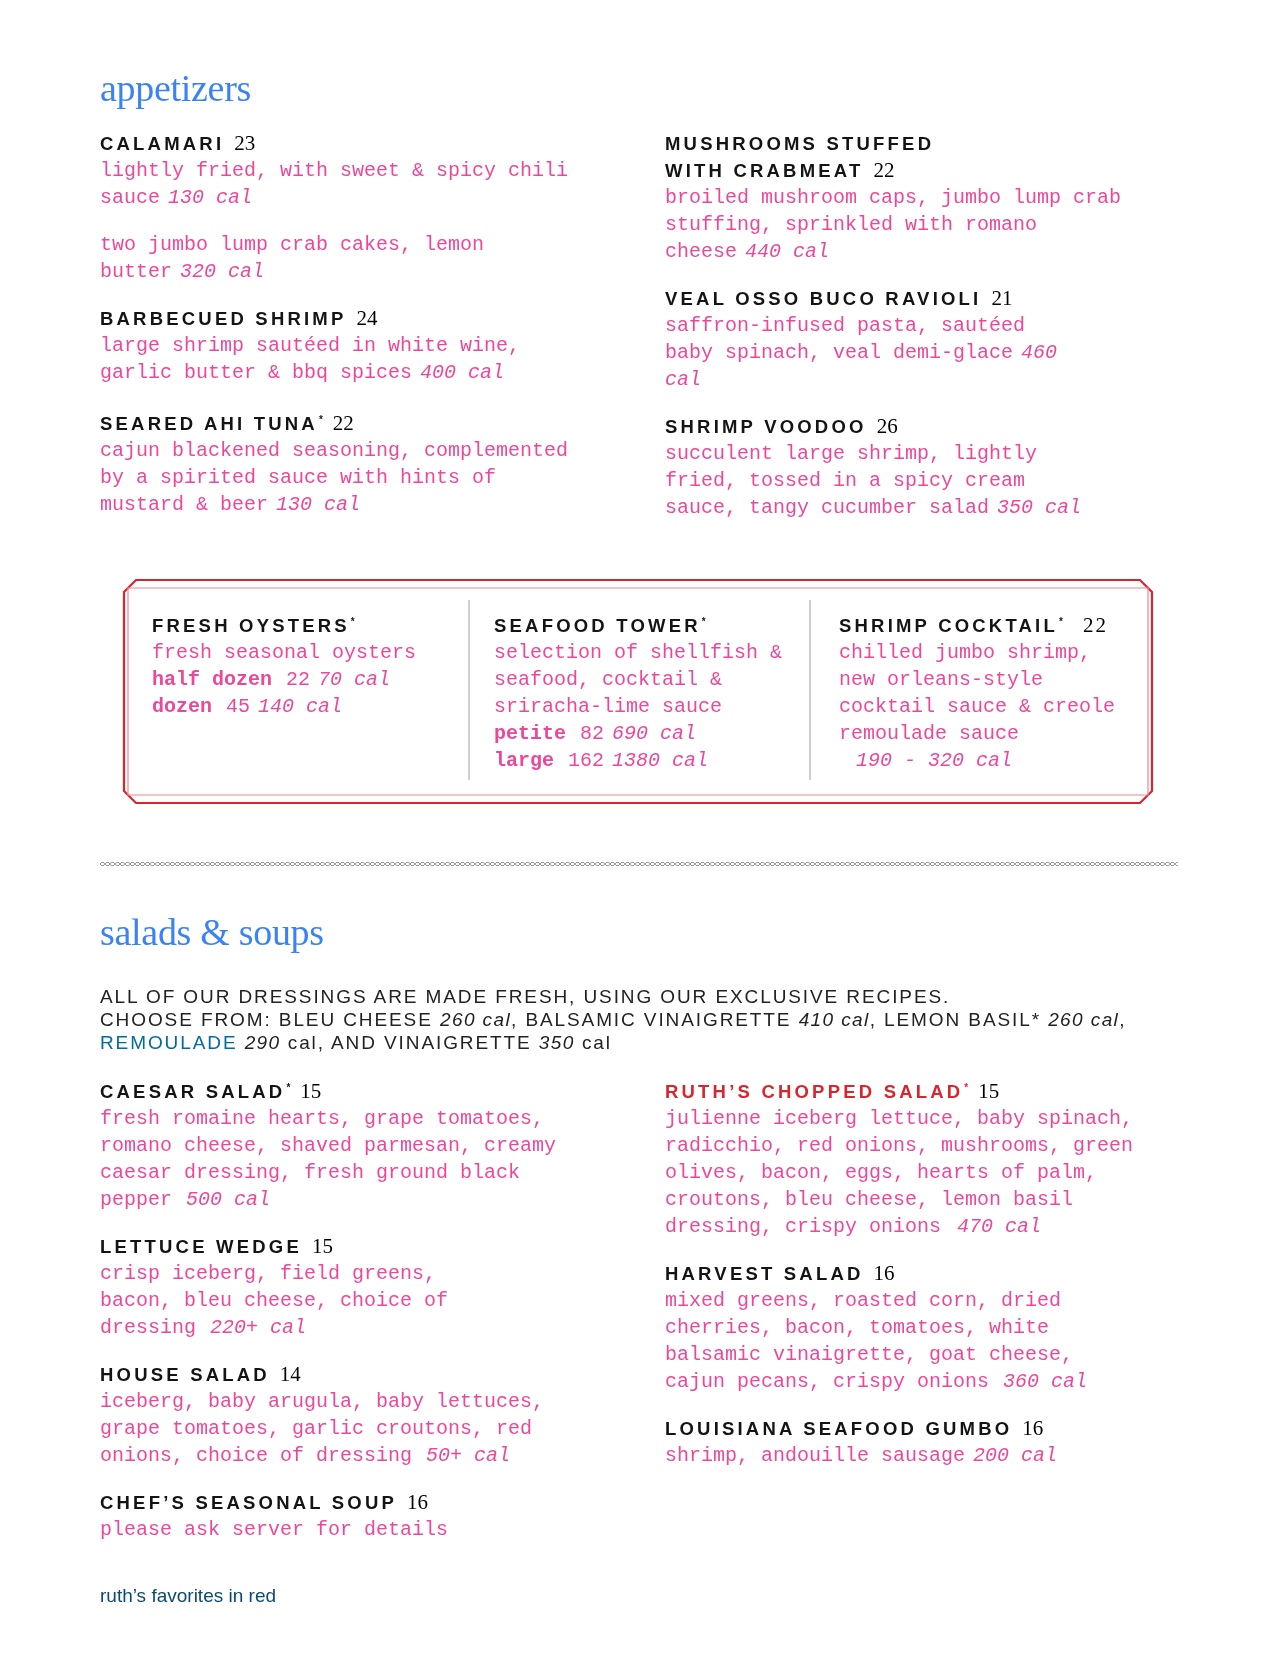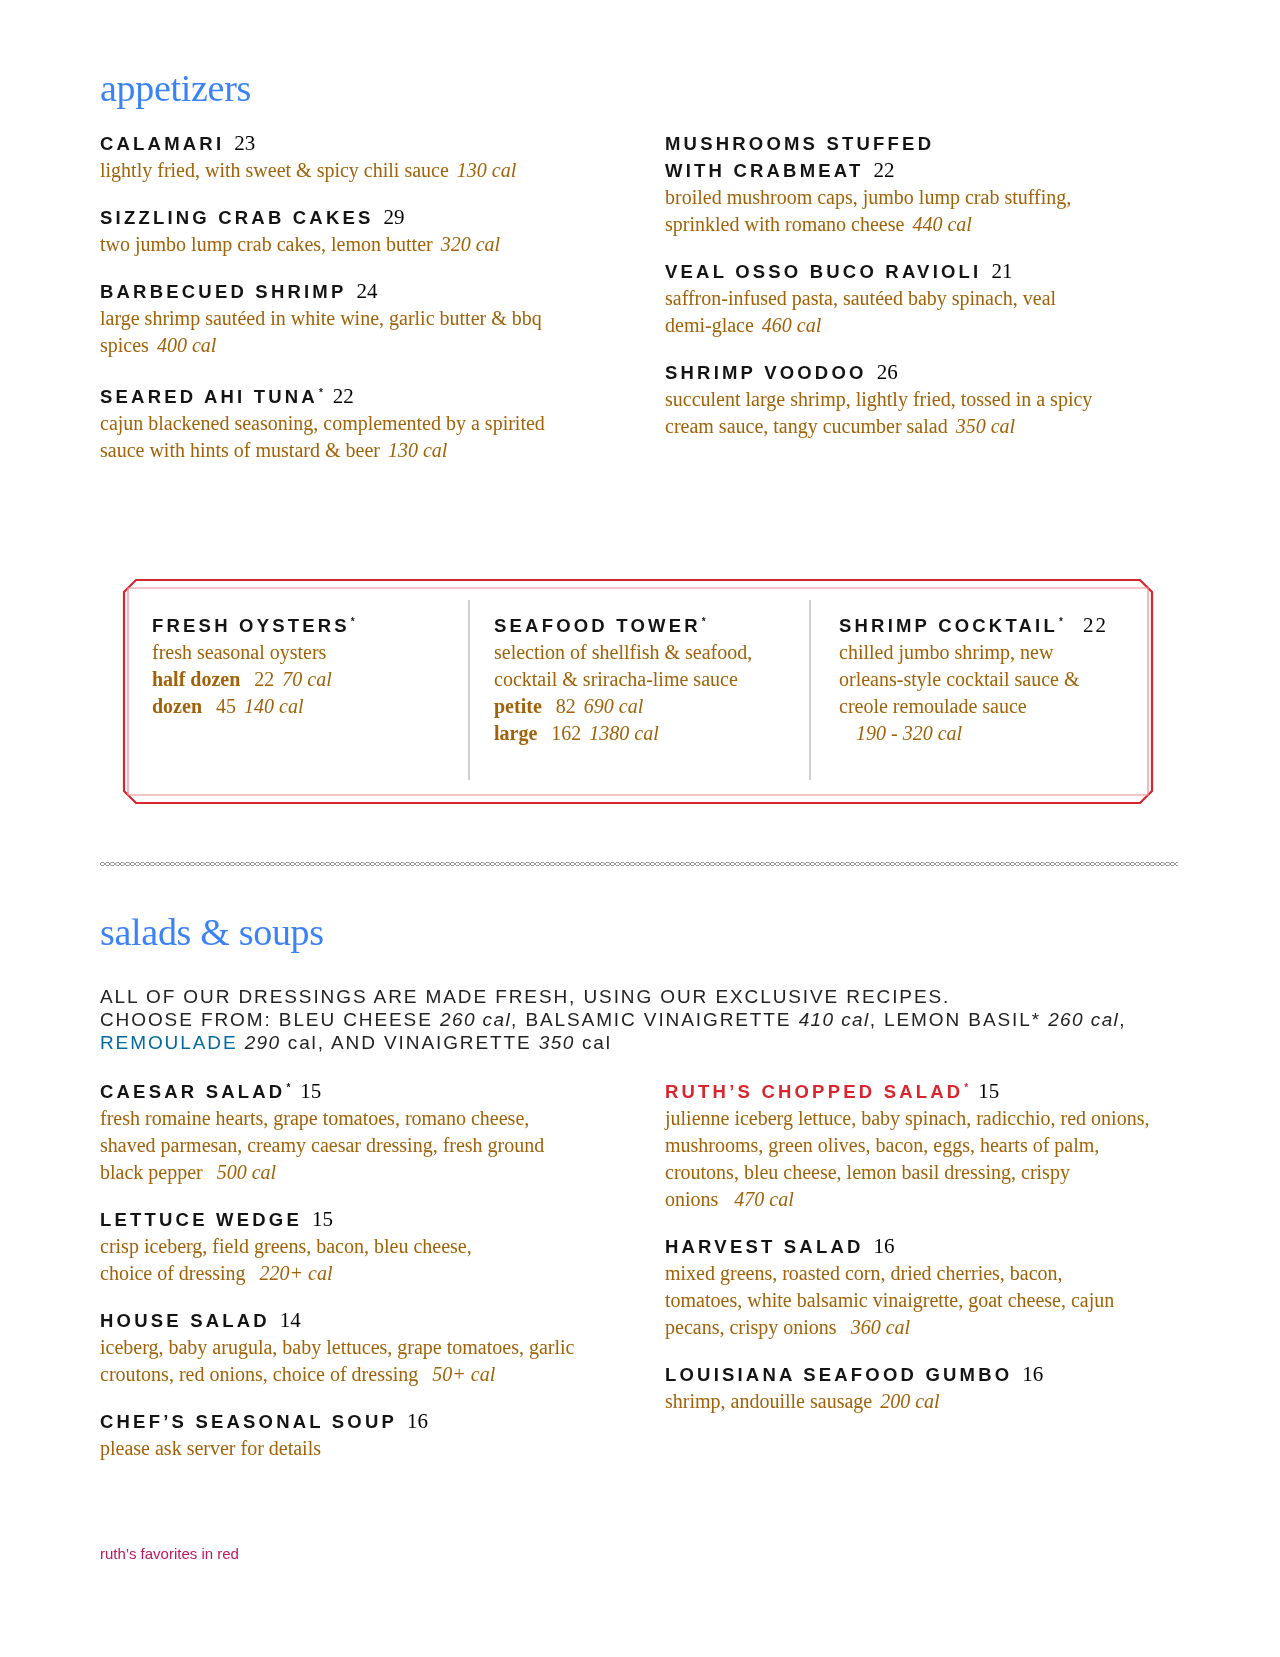--- a/index.html
+++ b/index.html
@@ -4,48 +4,47 @@
 <style>
   html, body { margin: 0; padding: 0; background: #ffffff; }
   body { width: 1280px; height: 1657px; position: relative; overflow: hidden; color: #1c1c1c; }
   .section-title { position: absolute; left: 100px; font-family: "Liberation Serif", serif; font-size: 38px; font-weight: 400; letter-spacing: -0.3px; color: #3b82f6; margin: 0; }
   .col { position: absolute; width: 500px; }
   .item { margin-bottom: 20px; }
   .item-head { font-family: "Liberation Sans", sans-serif; font-weight: 700; font-size: 18.5px; letter-spacing: 3.2px; color: #141414; line-height: 27px; }
   .item-head.red { color: #d9262e; }
   .star { font-size: 10px; vertical-align: 7px; letter-spacing: 0; margin-left: 1px; }
   .price { font-family: "Liberation Serif", serif; font-weight: 400; font-size: 21px; letter-spacing: 0; margin-left: 10px; color: #000000; }
-  .desc { font-family: Liberation Serif, serif; font-size: 20px; line-height: 27px; color: #a16207; }
+  .desc { font-family: Liberation Mono, monospace; font-size: 20px; line-height: 27px; color: #ec4899; }
   .cal { font-style: italic; margin-left: 8px; }
   .box { position: absolute; left: 122px; top: 578px; width: 852px; height: 227px; padding-left: 20px; }
   .box svg { position: absolute; left: 0; top: 0; }
   .box-col { position: absolute; top: 30px; }
   .vdiv { position: absolute; top: 22px; width: 2px; height: 180px; background: #cfcfcf; }
   .size { font-weight: 700; margin-top: 24px; }
   .size-price { margin-left: 14px; }
   .divider { position: absolute; left: 100px; top: 861px; width: 1078px; height: 6px;
     background-image: radial-gradient(circle, transparent 1.3px, #9a9a9a 1.4px, #9a9a9a 2.3px, transparent 2.5px);
     background-size: 5px 6px; background-repeat: repeat-x; }
   .note { position: absolute; left: 100px; top: 985px; font-family: "Liberation Sans", sans-serif; font-size: 19px; letter-spacing: 1.9px; line-height: 23px; color: #222; }
   .note i { letter-spacing: 1.4px; }
   .note .red { color: #0369a1; }
-  .footer { position: absolute; left: 100px; top: 1545px; font-family: "Liberation Sans", sans-serif; font-size: 15px; color: #be185d; }
+  .footer { position: absolute; left: 100px; top: 1585px; font-family: "Liberation Sans", sans-serif; font-size: 19px; color: #0c4a6e; }
 </style>
 </head>
 <body>
 
 <h1 class="section-title" style="top:66px">appetizers</h1>
 
 <div class="col" style="left:100px; top:130px; width:470px;">
   <div class="item">
     <div class="item-head"><span>CALAMARI</span><span class="price">23</span></div>
     <div class="desc"><span>lightly fried, with sweet &amp; spicy chili sauce</span><span class="cal">130 cal</span></div>
   </div>
   <div class="item">
-    <div class="item-head"><span>SIZZLING CRAB CAKES</span><span class="price">29</span></div>
     <div class="desc"><span>two jumbo lump crab cakes, lemon butter</span><span class="cal">320 cal</span></div>
   </div>
   <div class="item">
     <div class="item-head"><span>BARBECUED SHRIMP</span><span class="price">24</span></div>
     <div class="desc"><span>large shrimp sautéed in white wine, garlic butter &amp; bbq spices</span><span class="cal">400 cal</span></div>
   </div>
   <div class="item">
     <div class="item-head"><span>SEARED AHI TUNA</span><span class="star">*</span><span class="price">22</span></div>
     <div class="desc"><span>cajun blackened seasoning, complemented by a spirited sauce with hints of mustard &amp; beer</span><span class="cal">130 cal</span></div>
   </div>

